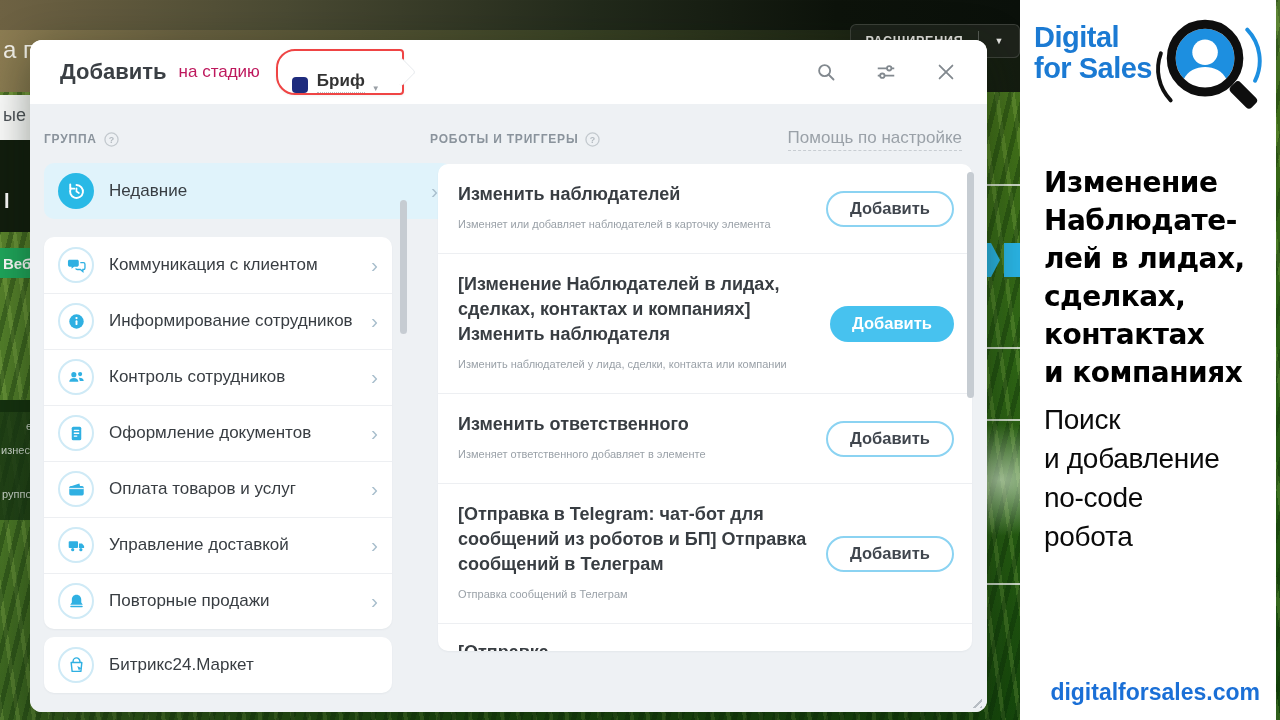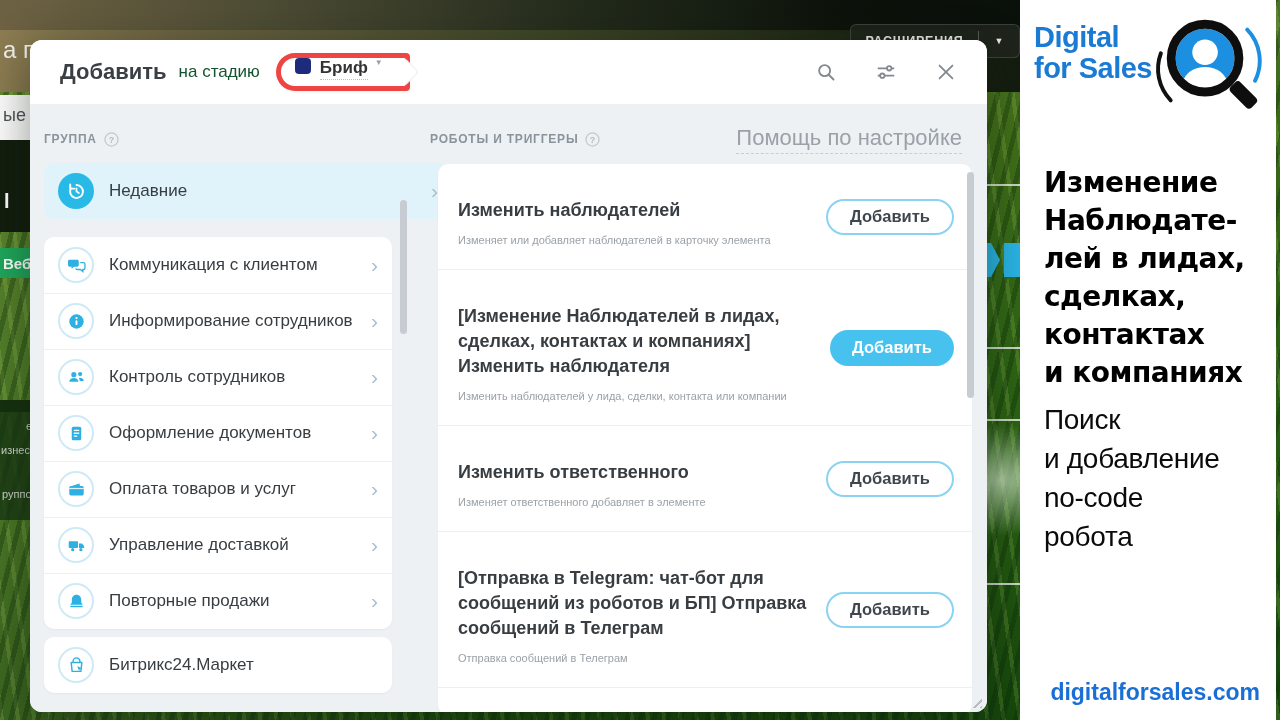--- a/index.html
+++ b/index.html
@@ -49,23 +49,23 @@
   .kb-a1 { position:absolute; left:968px; top:243px; width:32px; height:34px; background:#2ab5e6; z-index:2;
     clip-path:polygon(0 0,72% 0,100% 50%,72% 100%,0 100%); }
   .kb-a2 { position:absolute; left:1004px; top:243px; width:16px; height:34px; background:#2ab5e6; z-index:2; }
   .gline { position:absolute; left:987px; width:33px; height:2px; background:rgba(255,255,255,.75); z-index:2; }
 
   
   .modal { position:absolute; left:30px; top:40px; width:957px; height:672px; z-index:5;
     background:#fff; border-radius:12px; box-shadow:0 14px 48px rgba(10,25,8,.45); overflow:hidden; }
   .m-header { height:64px; display:flex; align-items:center; padding:0 30px; background:#fff; }
   .m-title { font-size:22px; font-weight:bold; color:#3a3f44; }
-  .m-sub { font-size:17px; color:#14532d; margin-left:12px; }
-  .chip { position:relative; margin-left:16px; height:38px; background:#fff; border:5px solid #ef4444;
-    border-radius:19px 4px 4px 19px; display:flex; align-items:flex-start; padding:0 22px 0 14px;
+  .m-sub { font-size:17px; color:#be185d; margin-left:12px; }
+  .chip { position:relative; margin-left:16px; height:46px; background:#fff; border:2px solid #ef4444;
+    border-radius:19px 4px 4px 19px; display:flex; align-items:flex-end; padding:0 22px 0 14px;
     box-shadow:0 1px 3px rgba(0,0,0,.06); }
   .chip::after { content:""; position:absolute; right:-10px; top:50%; width:20px; height:20px;
     transform:translateY(-50%) rotate(45deg); background:#fff; border-top:1px solid #e8ebee;
     border-right:1px solid #e8ebee; border-radius:4px; }
   .chip-box { width:16px; height:16px; border-radius:4px; background:#1e2b7d; margin-right:9px; }
   .chip-lbl { font-size:17px; font-weight:bold; color:#333; border-bottom:1px dotted #b9c0c6; padding-bottom:1px; }
   .chip-car { font-size:8px; color:#9aa0a6; margin-left:7px; position:relative; z-index:1; }
   .hicons { margin-left:auto; display:flex; align-items:center; gap:38px; }
   .hico { width:22px; height:22px; cursor:pointer; }
   .hico svg { width:100%; height:100%; }
@@ -87,26 +87,26 @@
   .ic-fill { background:#29b9e6; }
   .ic-c svg { width:19px; height:19px; }
   .g-lbl { flex:1; font-size:17px; color:#383d42; }
   .chev { font-size:21px; color:#a9bfcd; font-weight:normal; padding-right:2px; }
   .mkt { margin-top:8px; }
   .l-scroll { position:absolute; left:370px; top:96px; width:7px; height:134px; border-radius:4px; background:#c6ccd2; }
 
   
   .p-right { flex:1; padding:24px 0 0 10px; position:relative; }
   .r-head { display:flex; align-items:center; margin-right:25px; height:22px; margin-bottom:14px; }
-  .help-link { margin-left:auto; font-size:22px; color:#9aa1a8; border-bottom:1px dashed #c8cdd2;
+  .help-link { margin-left:auto; font-size:17px; color:#9aa1a8; border-bottom:1px dashed #c8cdd2;
     padding-bottom:2px; cursor:pointer; }
   .robots { margin-left:8px; width:534px; background:#fff; border-radius:10px; box-shadow:0 1px 2px rgba(40,60,80,.05); overflow:hidden; }
   .robot { position:relative; padding:18px 150px 18px 20px; }
   .robot + .robot { border-top:1px solid #edeff2; }
-  .rb-title { font-size:18px; font-weight:bold; color:#383d42; line-height:25px; max-width:382px;margin-top:16px; }
+  .rb-title { font-size:18px; font-weight:bold; color:#383d42; line-height:25px; max-width:382px; }
   .rb-desc { font-size:11px; color:#9aa1a8; line-height:22px; margin-top:6px; max-width:372px; }
   .rb-btn { position:absolute; right:18px; top:50%; transform:translateY(-50%); height:36px; padding:0 22px;
     border-radius:18px; font-size:16.5px; font-weight:bold; font-family:inherit; cursor:pointer; }
   .rb-btn.outline { background:#fff; border:2px solid #8bd3f2; color:#40464e; }
   .rb-btn.filled { background:#47c2ef; border:none; color:#fff; }
   .robot.partial { height:28px; padding:16px 150px 0 20px; overflow:hidden; }
   .r-scroll { position:absolute; right:13px; top:68px; width:7px; height:226px; border-radius:4px; background:#c6ccd2; }
   .resize-h { position:absolute; right:5px; bottom:4px; width:13px; height:13px; opacity:.8;
     background:repeating-linear-gradient(135deg, transparent 0 3px, #aab1b8 3px 4.5px);
     clip-path:polygon(100% 0,100% 100%,0 100%); }

